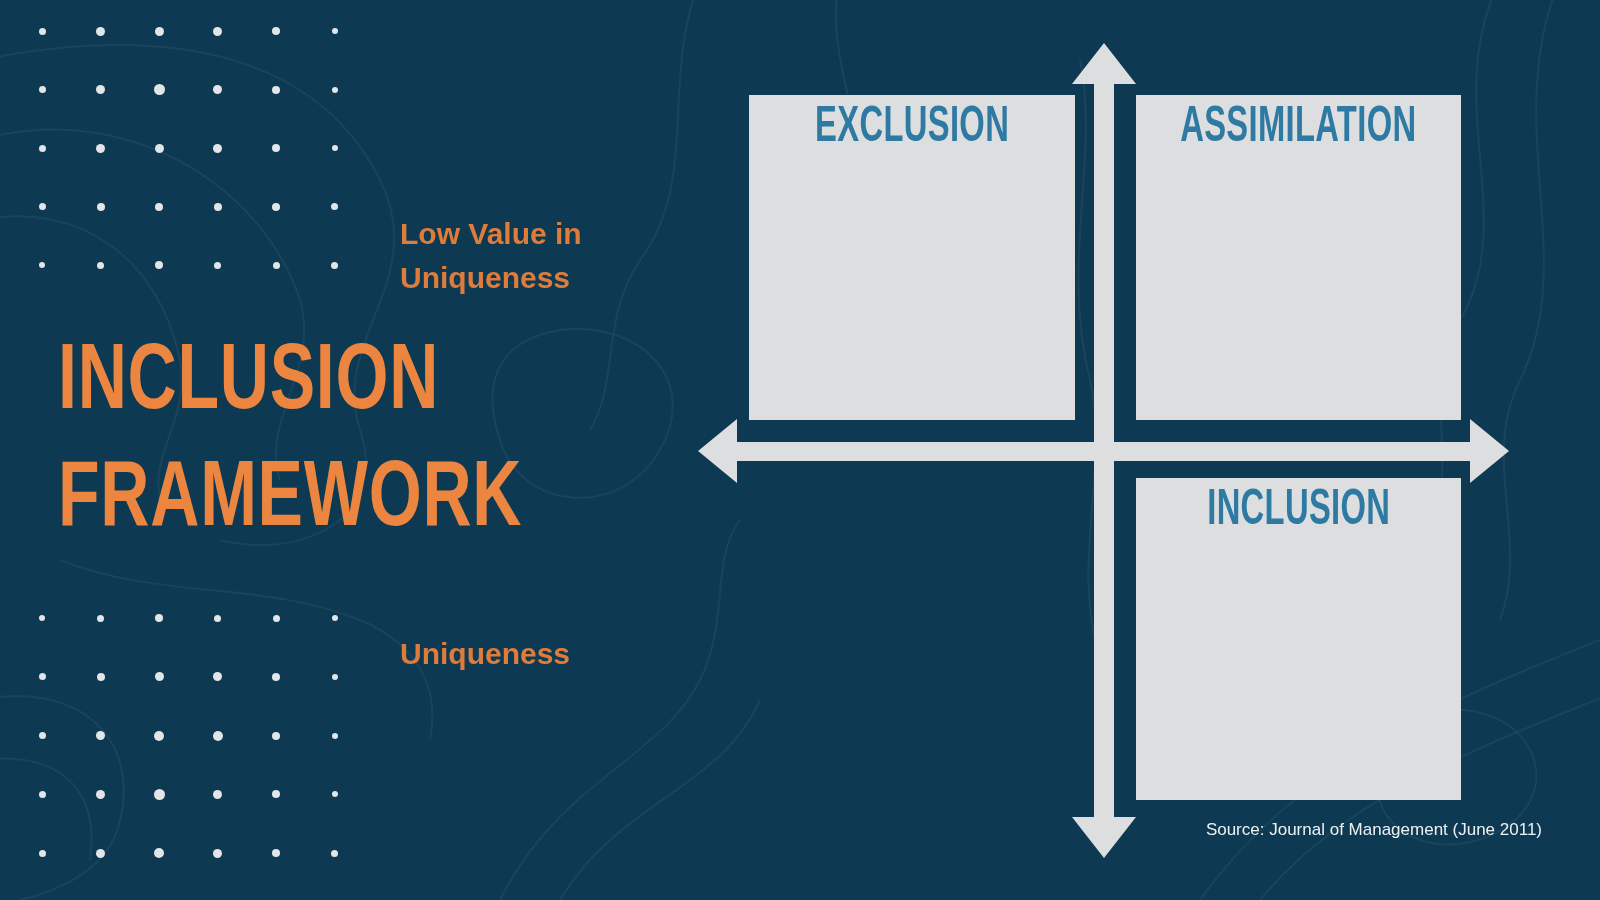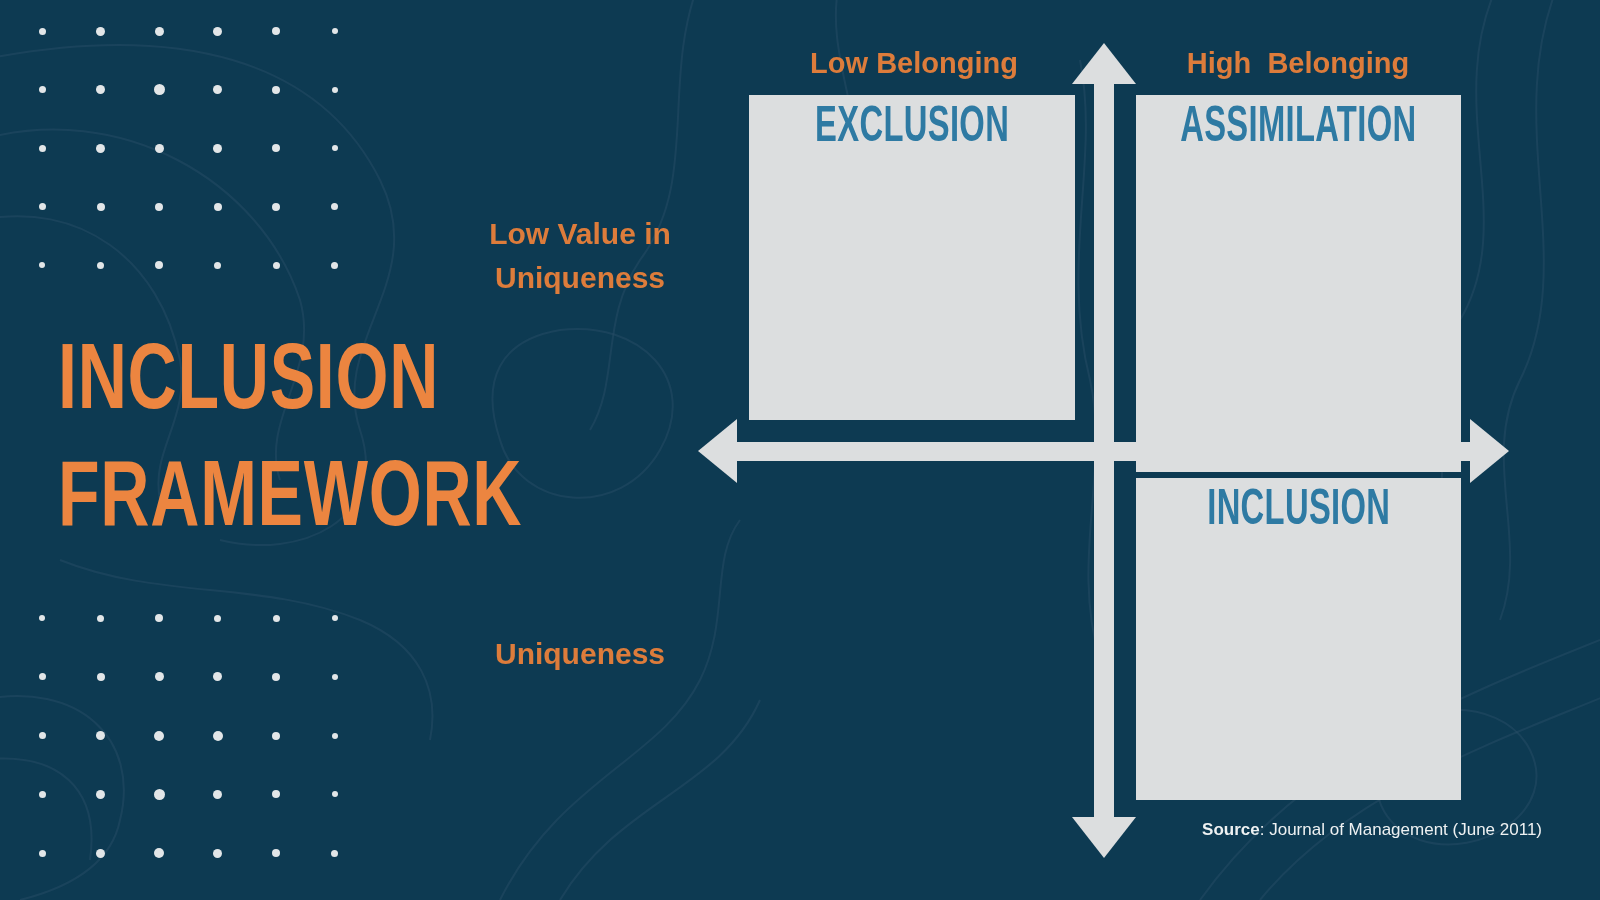--- a/index.html
+++ b/index.html
@@ -30,46 +30,46 @@
     transform:scaleX(0.74);transform-origin:left top;white-space:nowrap;
   }
   .title span{display:block;}
 
   .axis-top-label{
     position:absolute;top:46px;height:34px;line-height:34px;
     color:var(--label-orange);font-size:29px;font-weight:700;
     transform:translateX(-50%);white-space:pre;
   }
   .side-label{
-    position:absolute;width:360px;text-align:center;
+    position:absolute;width:360px;
     color:var(--label-orange);font-size:30px;font-weight:700;line-height:44px;
     transform:translateX(-50%);
   }
 
   .quad{
     position:absolute;background:var(--panel-gray);
     display:flex;justify-content:center;
   }
   .quad-label{
     color:var(--quadrant-text);font-size:50px;font-weight:700;letter-spacing:.5px;
     transform:scaleX(0.655);white-space:nowrap;
   }
   #quad-tl{left:749px;top:95px;width:326px;height:325px;}
-  #quad-tr{left:1136px;top:95px;width:325px;height:377px;}
+  #quad-tr{left:1136px;top:95px;width:325px;height:325px;}
   #quad-bl{left:749px;top:478px;width:326px;height:322px;}
   #quad-br{left:1136px;top:478px;width:325px;height:322px;}
 
   svg.axes-arrows{position:absolute;left:0;top:0;width:1600px;height:900px;pointer-events:none;}
   svg.axes-arrows .arrow{fill:var(--arrow-gray);}
 
   .source-line{
     position:absolute;right:58px;top:819px;
     color:var(--source-text);font-size:17px;line-height:22px;white-space:pre;
   }
-  .source-line .src-prefix{font-weight:700;margin-top:36px;}
+  .source-line .src-prefix{font-weight:400;margin-top:36px;}
 </style>
 </head>
 <body>
 
 <div class="canvas">
 
   <svg class="bg-contours" viewBox="0 0 1600 900" aria-hidden="true">
     <path d="M-20,60 C180,20 320,60 380,180 C430,280 330,340 360,430 C390,520 300,560 220,540"></path>
     <path d="M-20,140 C120,100 260,180 300,300 C320,370 260,420 280,480"></path>
     <path d="M-20,220 C80,200 160,260 180,360 C190,420 150,450 160,500"></path>
@@ -171,22 +171,20 @@
   <div class="quad" id="quad-tl">
     <span class="quad-label">EXCLUSION</span>
   </div>
   <div class="quad" id="quad-tr">
     <span class="quad-label">ASSIMILATION</span>
   </div>
   <div class="quad" id="quad-br">
     <span class="quad-label">INCLUSION</span>
   </div>
 
-  <div class="axis-top-label" style="left:914px;">Low Belonging</div>
-  <div class="axis-top-label" style="left:1298px;">High  Belonging</div>
 
   <div class="side-label" style="left:580px;top:212px;">
     <span>Low Value in</span><br>
     <span>Uniqueness</span>
   </div>
   <div class="side-label" style="left:580px;top:588px;">
     <br>
     <span>Uniqueness</span>
   </div>
 

